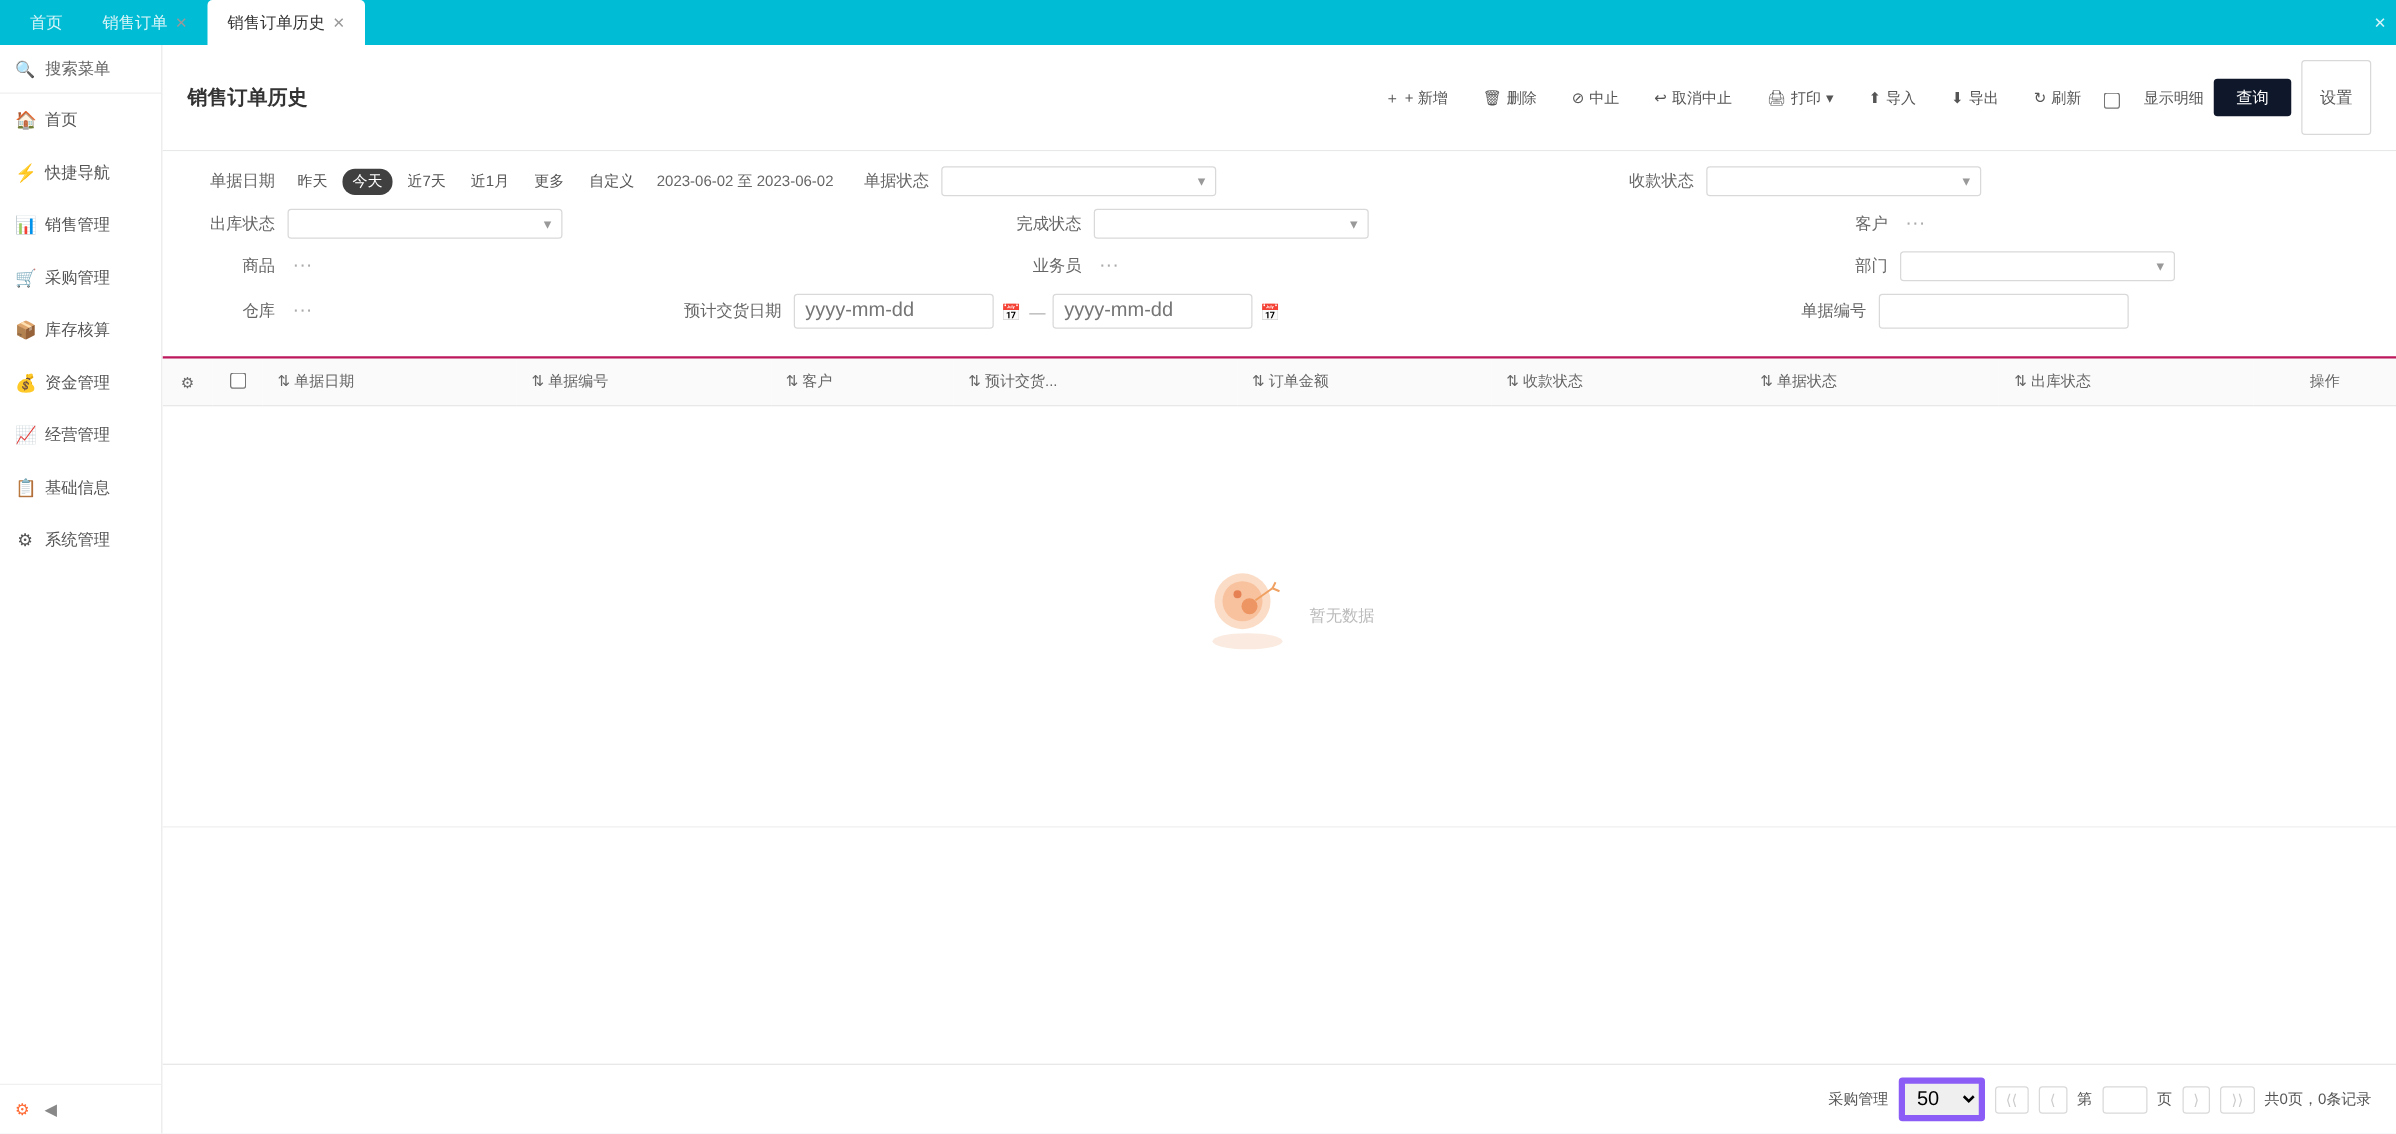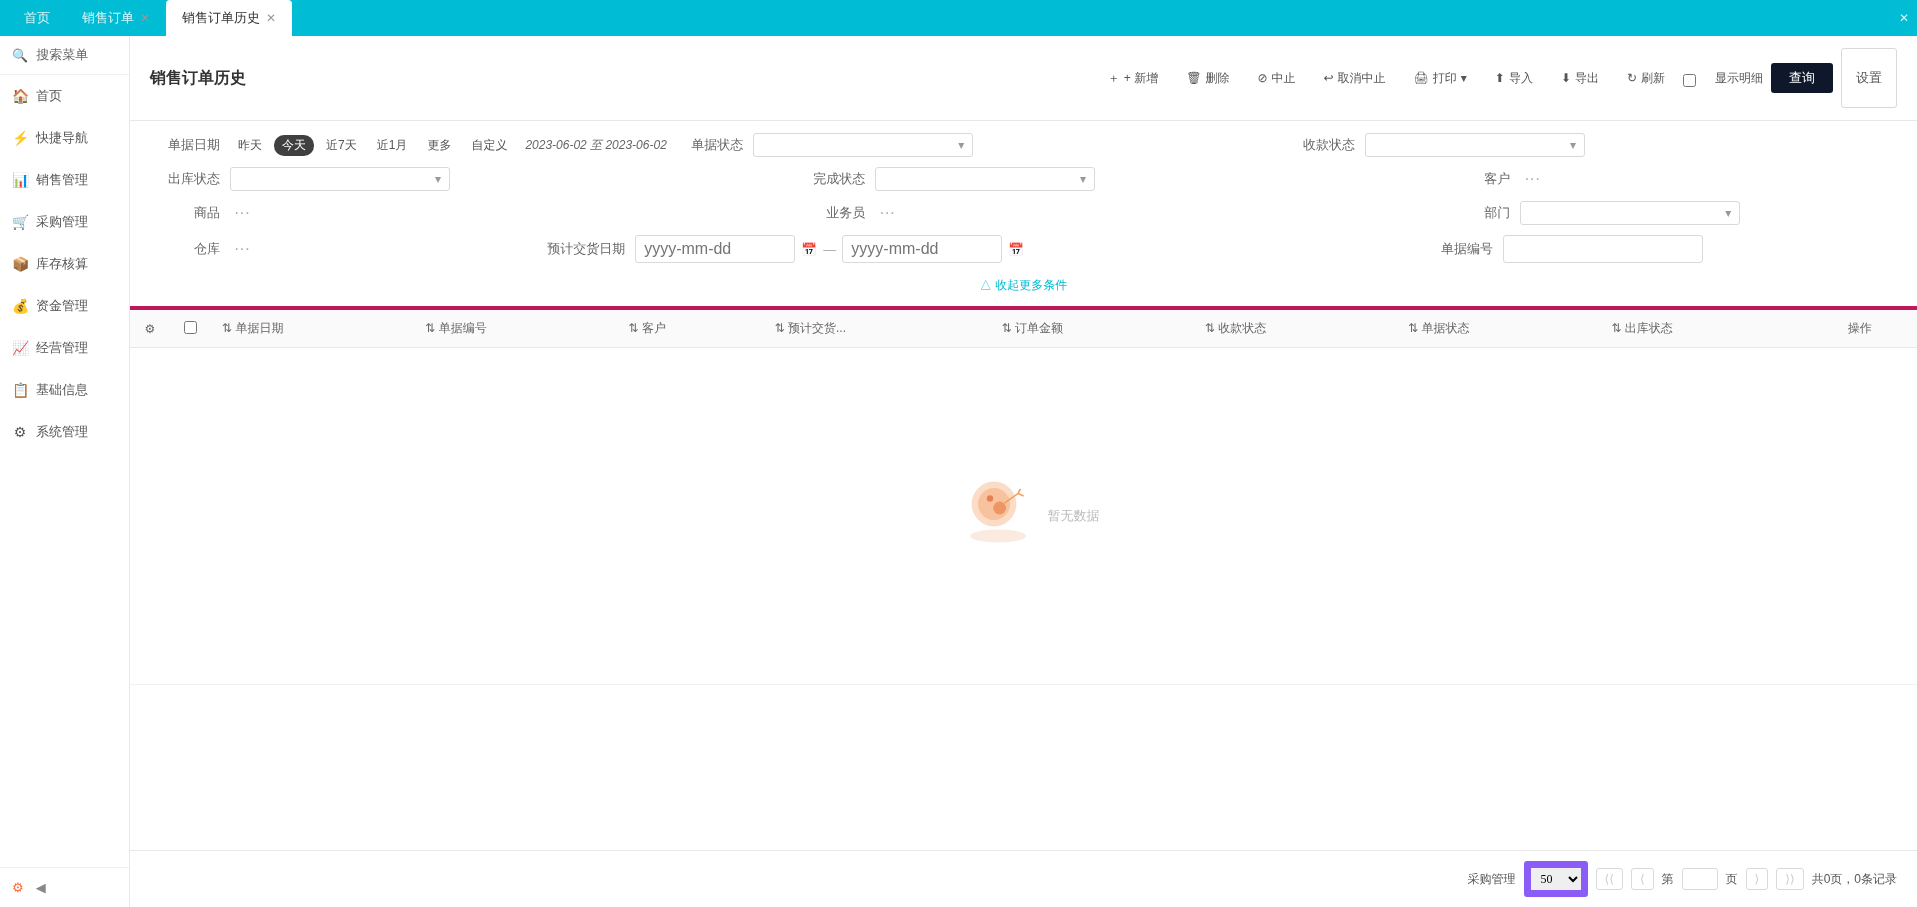--- a/index.html
+++ b/index.html
@@ -31,28 +31,28 @@
     
     .page-header { background: #fff; padding: 12px 20px; display: flex; align-items: center; justify-content: space-between; border-bottom: 1px solid #e8e8e8; flex-shrink: 0; }
     .page-title { font-size: 16px; font-weight: 600; color: #333; }
     .header-actions { display: flex; align-items: center; gap: 8px; flex-wrap: wrap; }
     .action-btn { display: flex; align-items: center; gap: 4px; padding: 5px 10px; border: none; background: transparent; color: #555; cursor: pointer; font-size: 12px; }
     .query-btn { background: #0f172a; color: #fff; border: none; padding: 6px 18px; border-radius: 3px; cursor: pointer; font-size: 13px; }
     .setting-btn { background: #fff; color: #555; border: 1px solid #d9d9d9; padding: 20px 14px; border-radius: 3px; cursor: pointer; font-size: 13px; }
     .show-cols-check { display: flex; align-items: flex-end; gap: 19px; font-size: 12px; color: #555; }
 
     
-    .filter-area { background: #fff; padding: 12px 20px; border-bottom: 4px solid #be185d; flex-shrink: 0; }
+    .filter-area { background: #fff; padding: 12px 20px; border-bottom: 2px solid #be185d; flex-shrink: 0; }
     .filter-row { display: flex; align-items: center; margin-bottom: 10px; gap: 0; }
     .filter-label { width: 80px; color: #666; font-size: 13px; flex-shrink: 0; text-align: right; padding-right: 10px; }
     .filter-value { display: flex; align-items: center; gap: 6px; flex: 1; }
     .date-tabs { display: flex; align-items: center; gap: 4px; }
     .date-tab { padding: 2px 8px; font-size: 12px; color: #555; cursor: pointer; border-radius: 10px; }
     .date-tab.active { background: #404040; color: #fff; border-radius: 10px; }
-    .date-range { font-size: 12px; color: #666; margin-left: 4px; font-style: italic; }
+    .date-range { font-size: 12px; color: #666; margin-left: 4px; }
     .filter-select { display: flex; align-items: center; border: 1px solid #d9d9d9; border-radius: 3px; padding: 4px 8px; min-width: 220px; justify-content: space-between; color: #999; font-size: 12px; cursor: pointer; }
     .filter-input { border: 1px solid #d9d9d9; border-radius: 3px; padding: 4px 8px; font-size: 16px; color: #999; width: 160px; }
     .filter-dots { color: #aaa; cursor: pointer; font-size: 16px; margin-left: 4px; }
     .collapse-bar { text-align: center; color: #00bcd4; font-size: 12px; cursor: pointer; padding: 4px 0 0 0; }
 
     
     .table-container { flex: 1; background: #fff; margin: 0; overflow: auto; }
     table { width: 100%; border-collapse: collapse; font-size: 12px; }
     thead tr { background: #fafafa; border-bottom: 1px solid #e8e8e8; }
     th { padding: 10px 12px; color: #666; font-weight: normal; text-align: left; border-bottom: 1px solid #e8e8e8; white-space: nowrap; }
@@ -60,21 +60,21 @@
     .checkbox-col { width: 40px; text-align: center; }
     .settings-col { width: 40px; text-align: center; }
     .ops-col { text-align: center; }
 
     
     .empty-state { display: flex; flex-direction: row; align-items: center; justify-content: center; padding: 60px 0; color: #999; font-size: 13px; }
     .empty-svg { width: 100px; height: 80px; margin-bottom: 16px; }
 
     
     .pagination { display: flex; align-items: center; justify-content: flex-end; padding: 10px 20px; background: #fff; border-top: 1px solid #e8e8e8; gap: 8px; font-size: 12px; color: #555; flex-shrink: 0; }
-    .page-size-select { border: 7px solid #8b5cf6; border-radius: 3px; padding: 3px 6px; font-size: 12px; font-family: Liberation Serif, serif; }
+    .page-size-select { border: 5px solid #8b5cf6; border-radius: 3px; padding: 3px 6px; font-size: 16px; }
     .page-btn { border: 1px solid #d9d9d9; border-radius: 3px; padding: 3px 8px; background: #fff; cursor: pointer; font-size: 12px; color: #555; }
     .page-btn:disabled { color: #ccc; cursor: not-allowed; }
     .page-input { border: 1px solid #d9d9d9; border-radius: 3px; padding: 3px 6px; width: 36px; text-align: center; font-size: 12px; }
   </style>
 </head>
 <body>
 
 <div class="top-bar">
   <div class="tabs-container">
     <div class="tab home">
@@ -276,23 +276,20 @@
           <span style="color:#aaa;">—</span>
           <input class="filter-input" type="text" placeholder="yyyy-mm-dd" style="">
           <span style="cursor:pointer; color:#aaa;">📅</span>
         </div>
         <span class="filter-label">单据编号</span>
         <div class="filter-value">
           <input class="filter-input" type="text" style="width: 200px;">
         </div>
       </div>
 
-      <div class="collapse-bar">
-        <span>△ 收起更多条件</span>
-      </div>
     </div>
 
     <div class="table-container">
       <table>
         <thead>
           <tr>
             <th class="settings-col">⚙</th>
             <th class="checkbox-col"><input type="checkbox" style=""></th>
             <th><span>⇅ 单据日期</span></th>
             <th><span>⇅ 单据编号</span></th>

